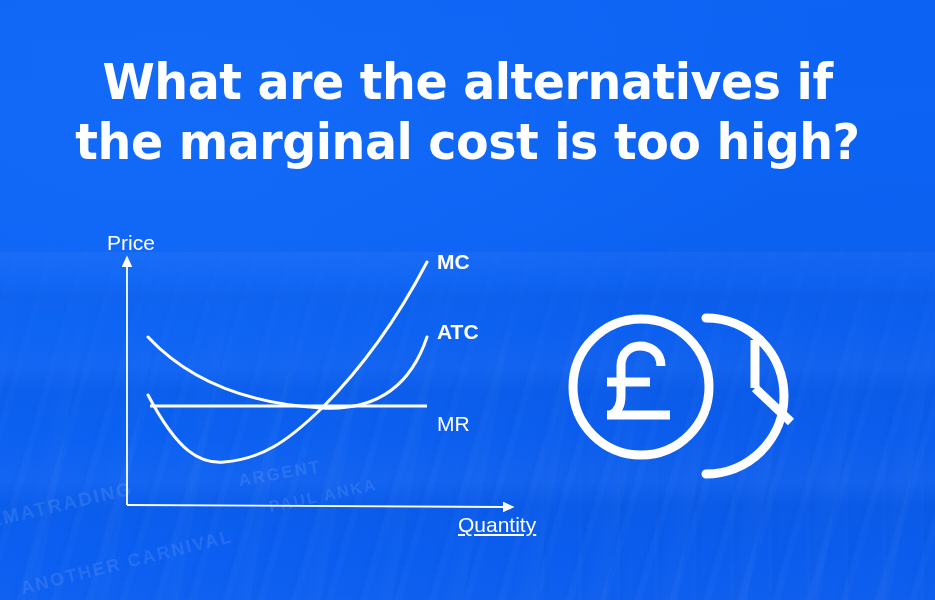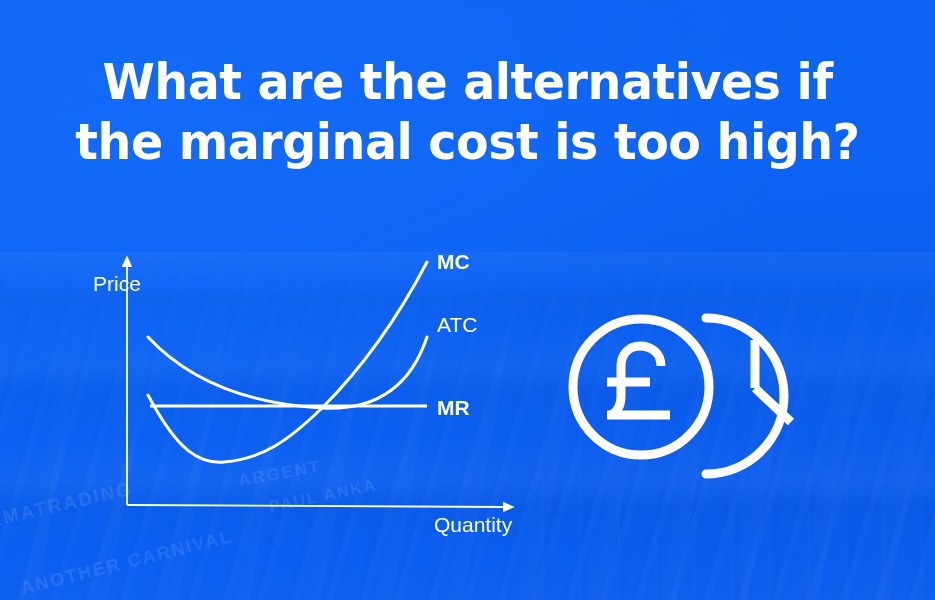--- a/index.html
+++ b/index.html
@@ -118,25 +118,25 @@
   .chart-wrap { position: absolute; left: 0; top: 0; }
   .chart-label {
     position: absolute;
     color: #ffffff;
     font-family: "Liberation Sans", sans-serif;
     font-weight: 400;
     font-size: 21px;
     line-height: 21px;
     white-space: nowrap;
   }
-  #lbl-price    { left: 93px;  top: 232px; margin-top: 41px; }
-  #lbl-quantity { left: 434px; top: 514px; }
+  #lbl-price    { left: 107px;  top: 232px; }
+  #lbl-quantity { left: 458px; top: 514px; text-decoration: underline; }
   #lbl-mc       { left: 437px; top: 251px; font-weight: bold; }
-  #lbl-atc      { left: 437px; top: 314px; }
-  #lbl-mr       { left: 437px; top: 397px; font-weight: bold; }
+  #lbl-atc      { left: 437px; top: 321px; font-weight: bold; }
+  #lbl-mr       { left: 437px; top: 413px; }
 
   
   .icon-wrap { position: absolute; left: 560px; top: 296px; }
 </style>
 </head>
 <body>
 
 <div id="stage">
 
   <div class="bg-layer bg-base"></div>

